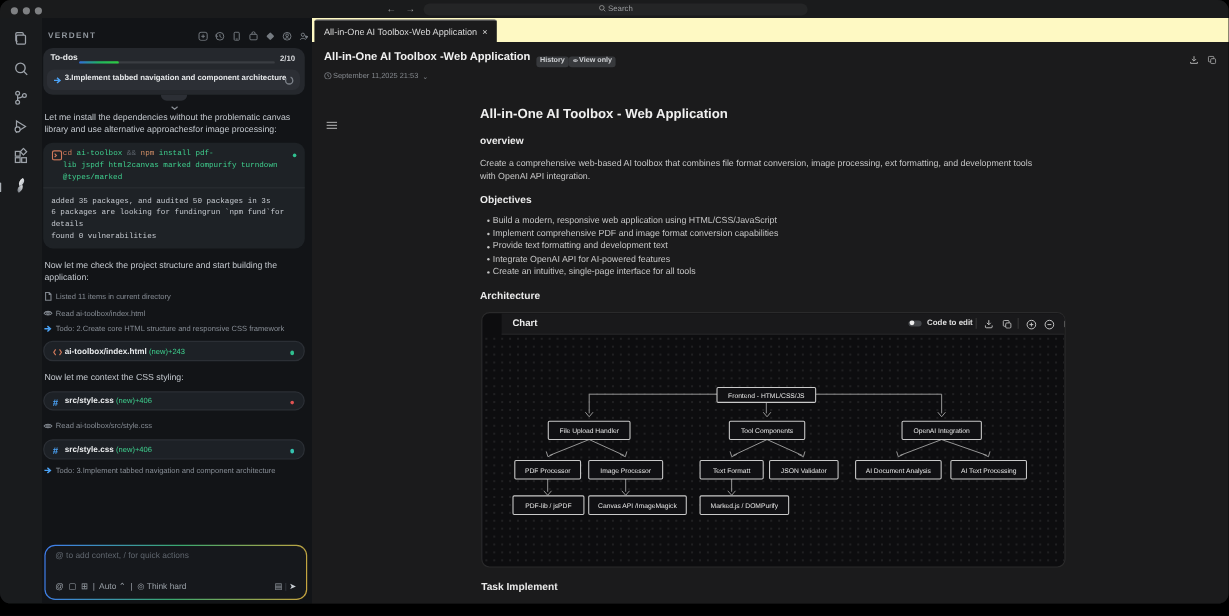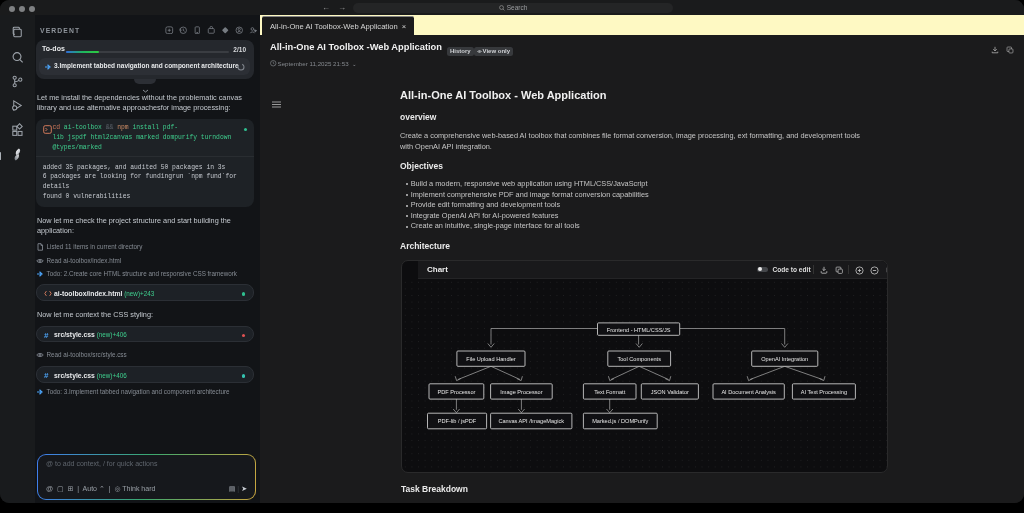--- a/index.html
+++ b/index.html
@@ -284,21 +284,21 @@
       </svg>
 
     <div id="doc">
       <h1 style="position:absolute;top:14px">All-in-One AI Toolbox - Web Application</h1>
       <h2 style="position:absolute;top:37px">overview</h2>
       <p style="position:absolute;top:56px;line-height:10.6px;white-space:nowrap">Create a comprehensive web-based AI toolbox that combines file format conversion, image processing, ext formatting, and development tools<br>with OpenAI API integration.</p>
       <h2 style="position:absolute;top:86px">Objectives</h2>
       <ul style="position:absolute;top:104px;line-height:10.6px">
         <li>Build a modern, responsive web application using HTML/CSS/JavaScript</li>
         <li>Implement comprehensive PDF and image format conversion capabilities</li>
-        <li>Provide edit formatting and development tools</li>
+        <li>Provide text formatting and development text</li>
         <li>Integrate OpenAI API for AI-powered features</li>
         <li>Create an intuitive, single-page interface for all tools</li>
       </ul>
       <h2 style="position:absolute;top:166px">Architecture</h2>
     </div>
 
     <div id="chart">
       <div id="charthead">
         <div class="ct">Chart</div>
         <div style="position:absolute;left:339px;top:5.5px;width:11px;height:5.5px;border-radius:3px;background:#44464a"></div>
@@ -380,15 +380,15 @@
             <text x="267.8" y="114.8">JSON Validator</text>
             <text x="346.6" y="114.8">AI Document Analysis</text>
             <text x="421.9" y="114.8">AI Text Processing</text>
             <text x="55" y="144.4">PDF-lib / jsPDF</text>
             <text x="129.2" y="144.4">Canvas API /ImageMagick</text>
             <text x="218.3" y="144.4">Marked.js / DOMPurify</text>
           </g>
         </svg>
       </div>
     </div>
-    <div id="taskbd">Task Breakdown</div>
+    <div id="taskbd">Task Implement</div>
   </div>
 </div>
 
 </body></html>

